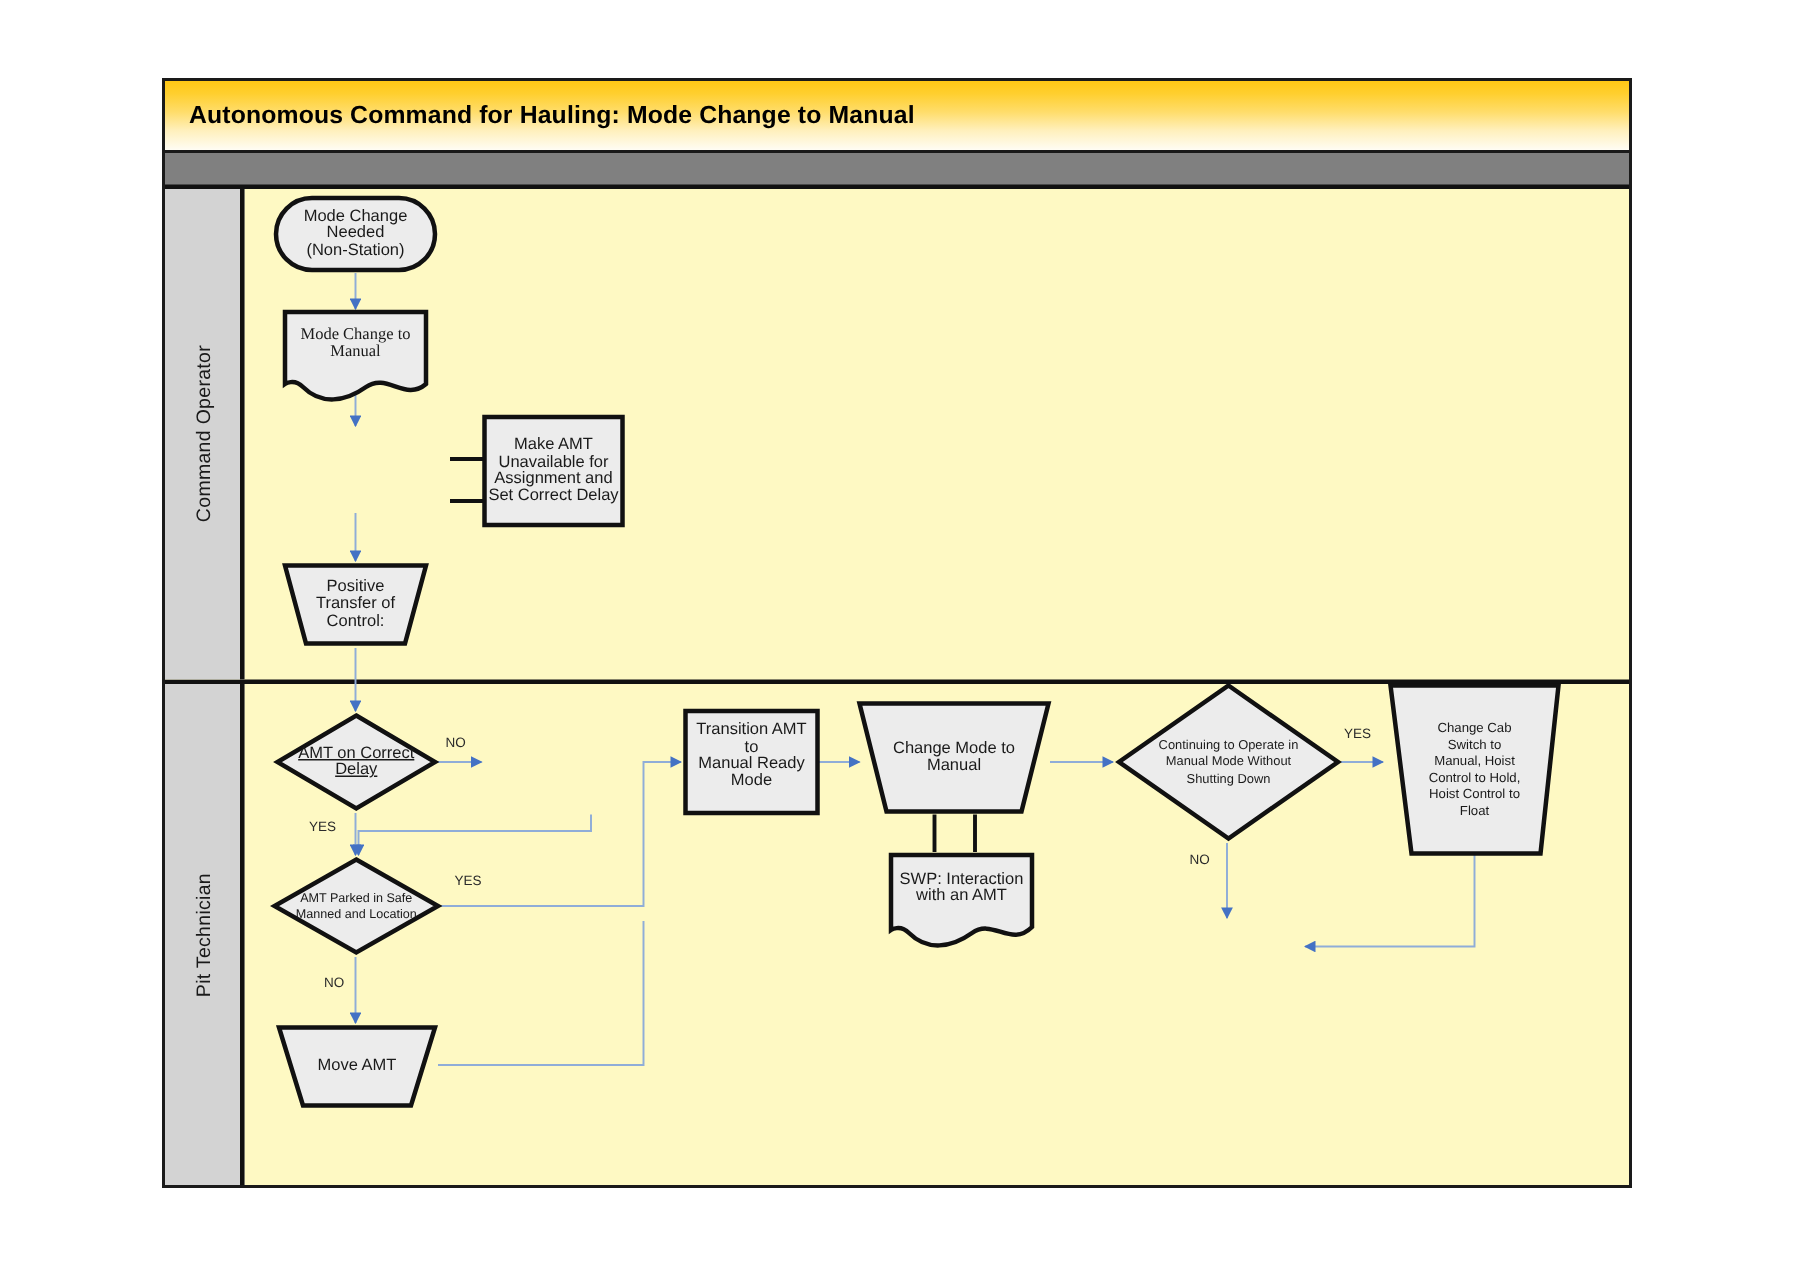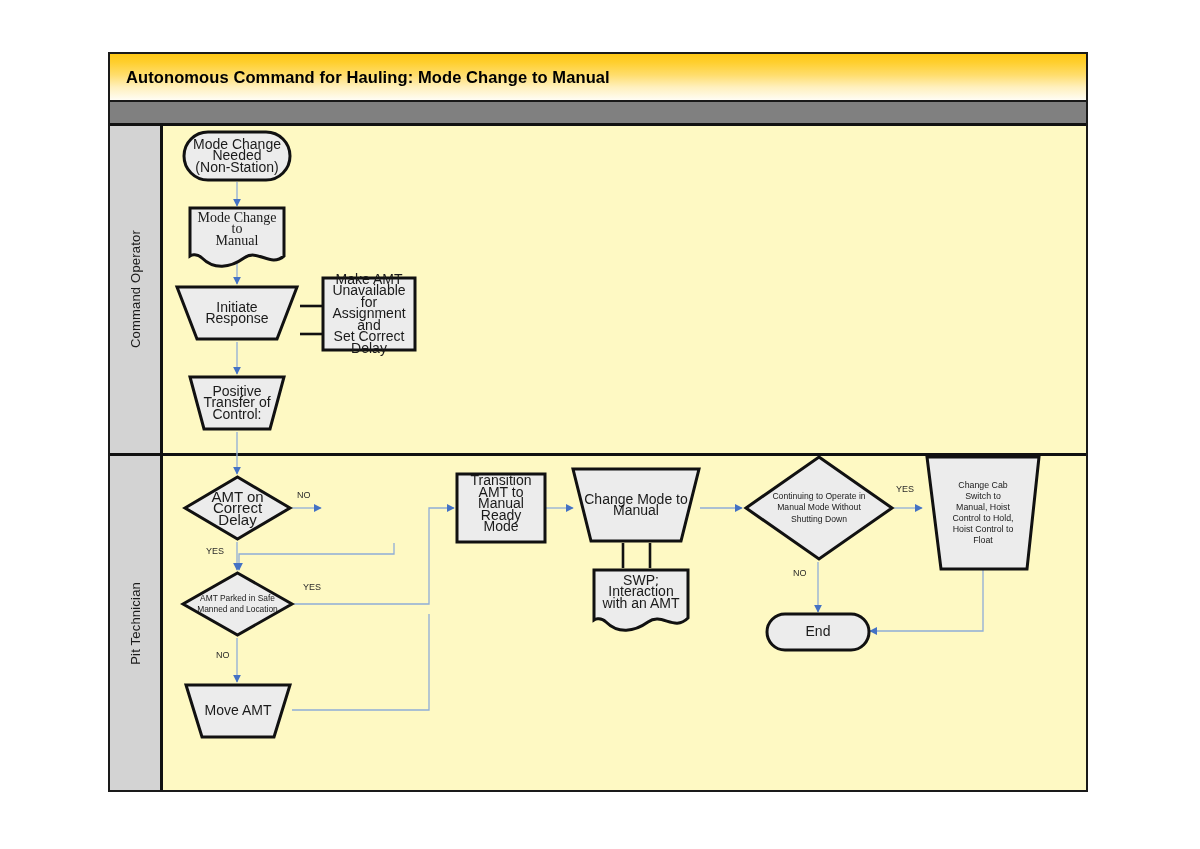--- a/index.html
+++ b/index.html
@@ -105,21 +105,21 @@
     position: absolute;
     box-sizing: border-box;
   }
   .node-label {
     position: absolute;
     left: 0; top: 0; right: 0; bottom: 0;
     display: flex;
     align-items: center;
     justify-content: center;
     text-align: center;
-    font-size: 14px;
+    font-size: 11px;
     line-height: 11.4px;
     color: #1a1a1a;
     padding: 2px 4px;
     box-sizing: border-box;
     white-space: pre-line;
   }
   .edge-label {
     position: absolute;
     font-size: 9px;
     color: #2b2b2b;
@@ -210,27 +210,20 @@
     </div>
 
     <div class="node" style="left:78px; top:152px; width:98px; height:64px;">
       <svg width="98" height="64" viewBox="0 0 98 64">
         <path d="M 2 2 L 96 2 L 96 50 C 82 62 70 42 56 52 C 42 62 26 64 14 52 C 8 46 2 50 2 50 Z" fill="#ececec" stroke="#111111" stroke-width="3"></path>
       </svg>
       <div class="node-label" style="height:46px;font-family:Liberation Serif, serif;">Mode Change to
 Manual</div>
     </div>
 
-    <div class="node" style="left:63px; top:230px; width:128px; height:58px;">
-      <svg width="128" height="58" viewBox="0 0 128 58">
-        <path d="M 4 3 L 124 3 L 104 55 L 24 55 Z" fill="#ececec" stroke="#111111" stroke-width="3"></path>
-      </svg>
-      <div class="node-label">Initiate
-Response</div>
-    </div>
 
     <div class="node" style="left:211px; top:222px; width:96px; height:76px;">
       <svg width="96" height="76" viewBox="0 0 96 76">
         <rect x="2" y="2" width="92" height="72" fill="#ececec" stroke="#111111" stroke-width="3"></rect>
       </svg>
       <div class="node-label">Make AMT
 Unavailable for
 Assignment and
 Set Correct Delay</div>
     </div>
@@ -241,21 +234,21 @@
       </svg>
       <div class="node-label">Positive
 Transfer of
 Control:</div>
     </div>
 
     <div class="node" style="left:72px; top:420px; width:111px; height:68px;">
       <svg width="111" height="68" viewBox="0 0 111 68">
         <path d="M 55.5 3 L 108 34 L 55.5 65 L 3 34 Z" fill="#ececec" stroke="#111111" stroke-width="3"></path>
       </svg>
-      <div class="node-label" style="font-size:15px;">AMT on Correct
+      <div class="node-label" style="font-size:11px;text-decoration:underline;">AMT on Correct
 Delay</div>
     </div>
 
 
     <div class="node" style="left:70px; top:516px; width:115px; height:68px;">
       <svg width="115" height="68" viewBox="0 0 115 68">
         <path d="M 57.5 3 L 112 34 L 57.5 65 L 3 34 Z" fill="#ececec" stroke="#111111" stroke-width="3"></path>
       </svg>
       <div class="node-label" style="font-size:8.4px;">AMT Parked in Safe
 Manned and Location</div>
@@ -307,26 +300,20 @@
         <path d="M 4 3 L 116 3 L 104 115 L 18 115 Z" fill="#ececec" stroke="#111111" stroke-width="3"></path>
       </svg>
       <div class="node-label" style="font-size:8.8px; line-height:11px;">Change Cab
 Switch to
 Manual, Hoist
 Control to Hold,
 Hoist Control to
 Float</div>
     </div>
 
-    <div class="node" style="left:655px; top:558px; width:106px; height:40px;">
-      <svg width="106" height="40" viewBox="0 0 106 40">
-        <rect x="2" y="2" width="102" height="36" rx="18" ry="18" fill="#ececec" stroke="#111111" stroke-width="3"></rect>
-      </svg>
-      <div class="node-label">End</div>
-    </div>
 
     <div class="edge-label" style="left:187px; top:436px;">NO</div>
     <div class="edge-label" style="left:96px; top:492px;">YES</div>
     <div class="edge-label" style="left:193px; top:528px;">YES</div>
     <div class="edge-label" style="left:106px; top:596px;">NO</div>
     <div class="edge-label" style="left:786px; top:430px;">YES</div>
     <div class="edge-label" style="left:683px; top:514px;">NO</div>
 
   </div>
 </div>

